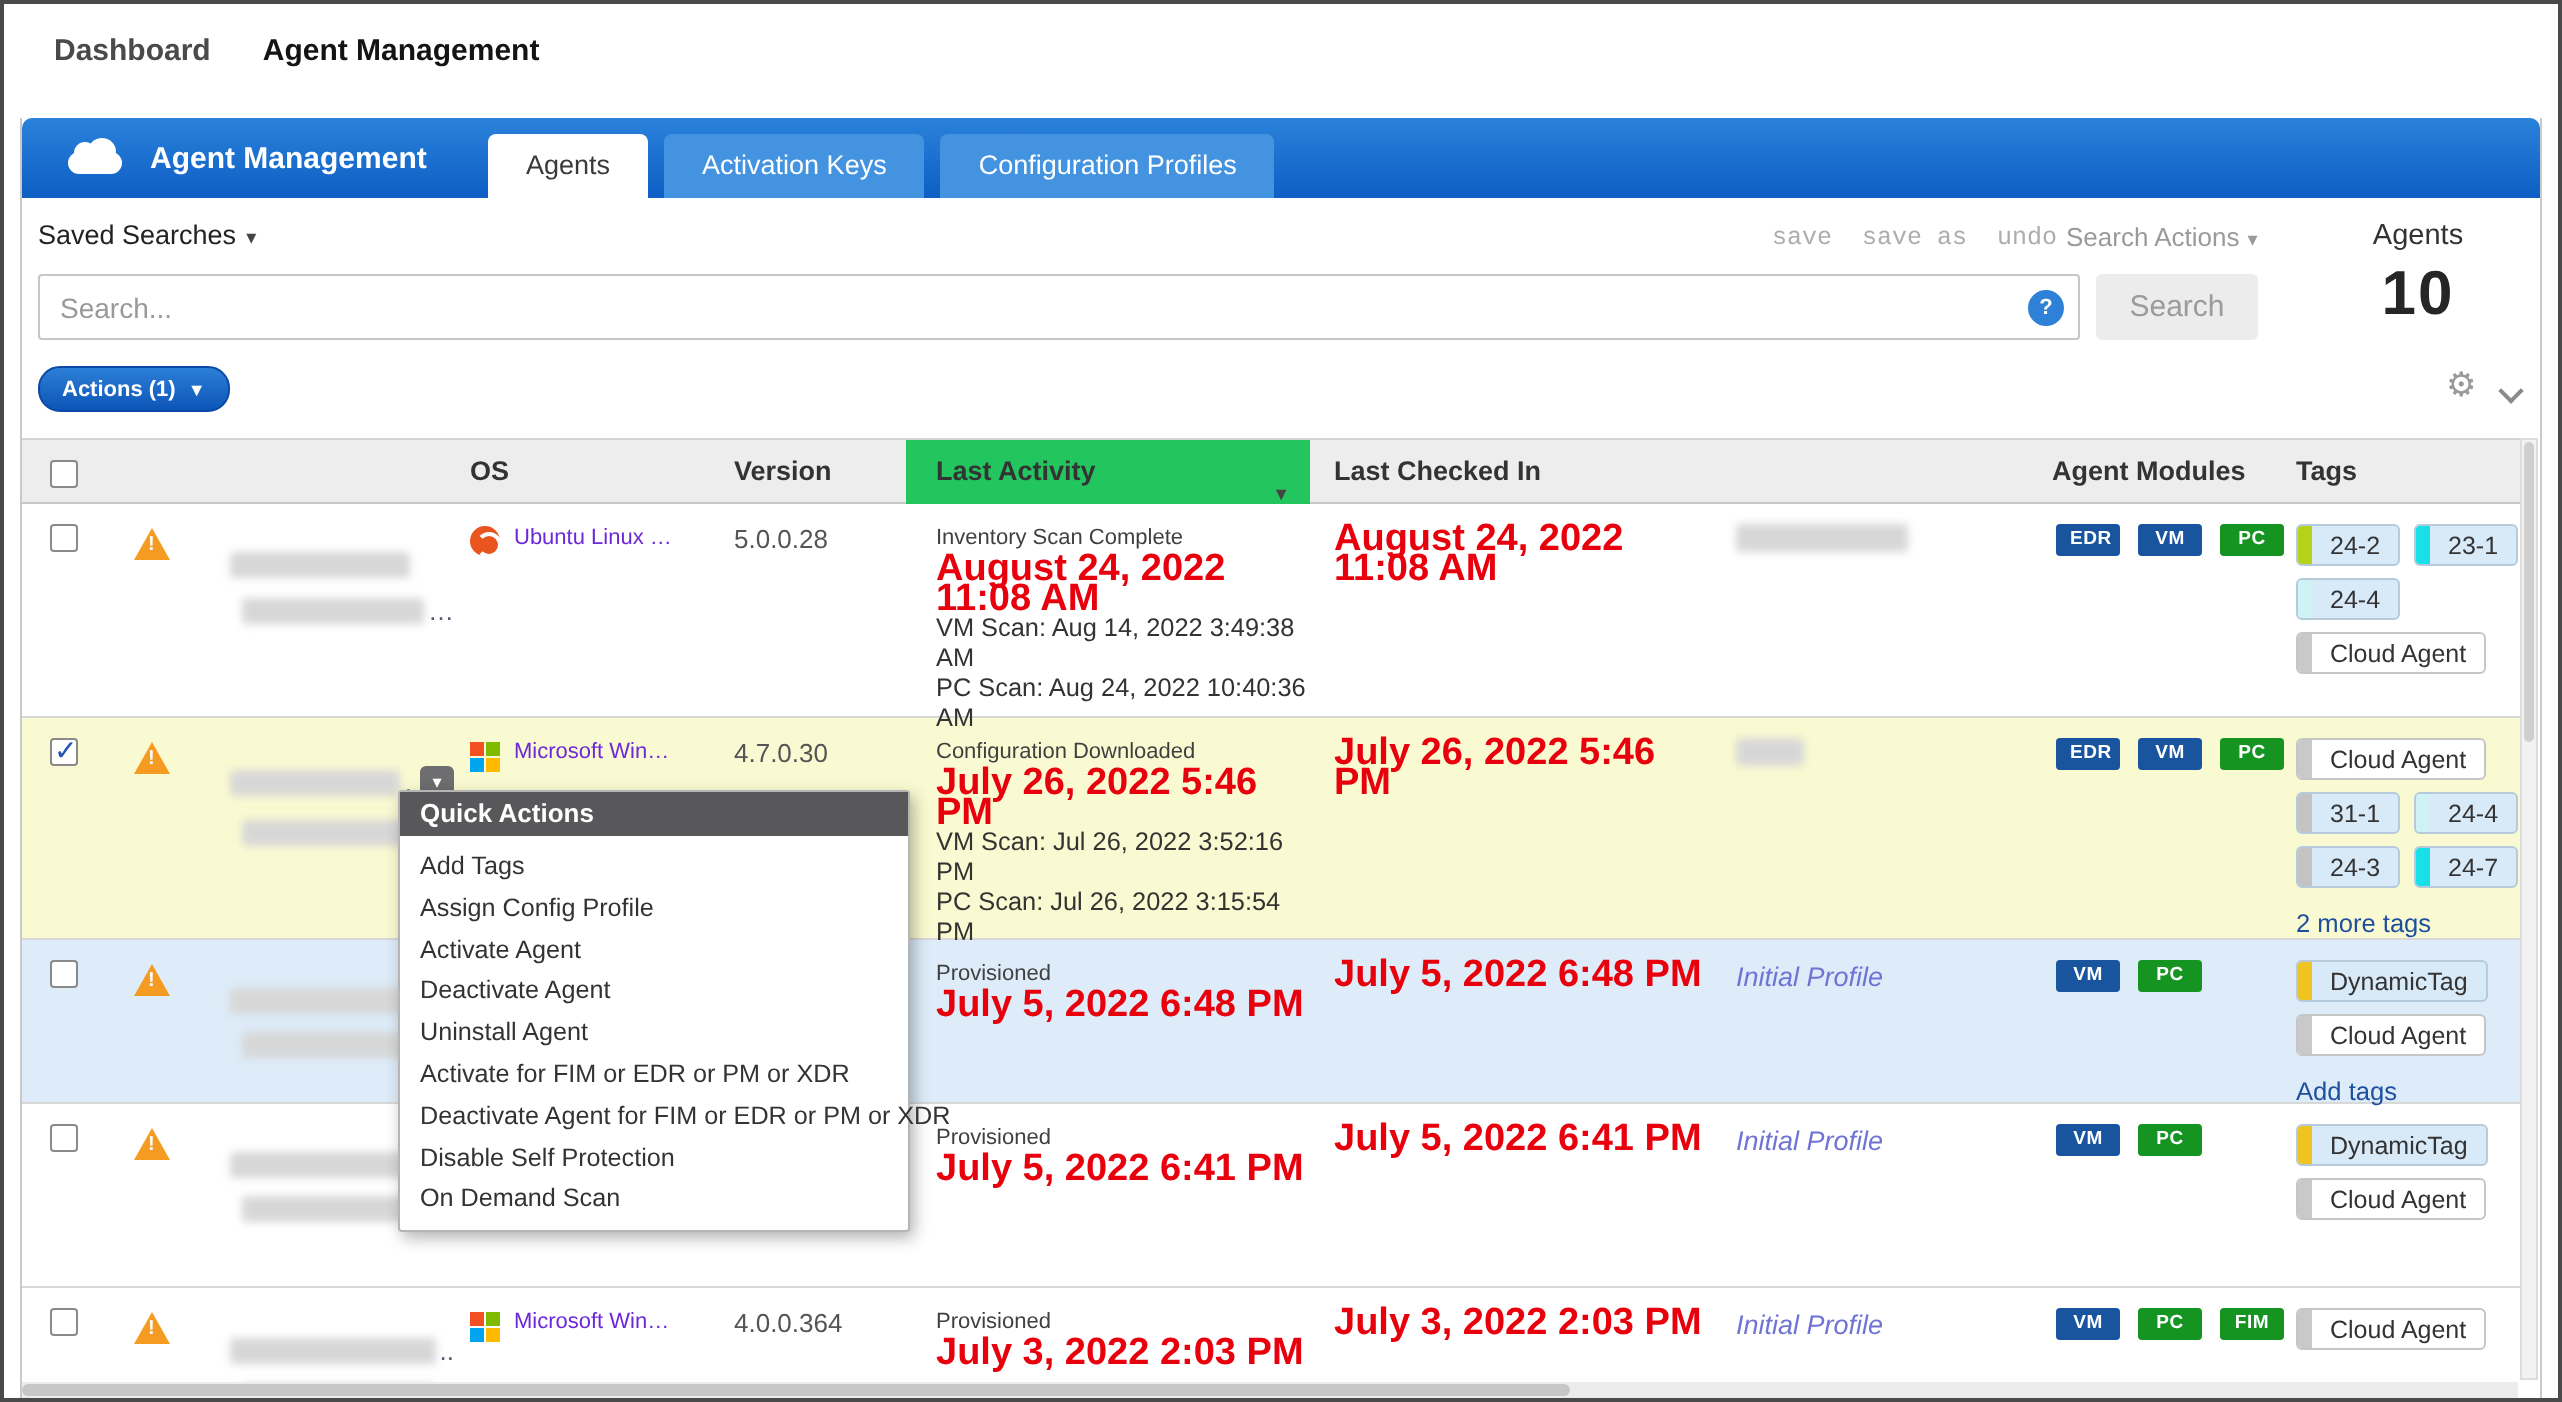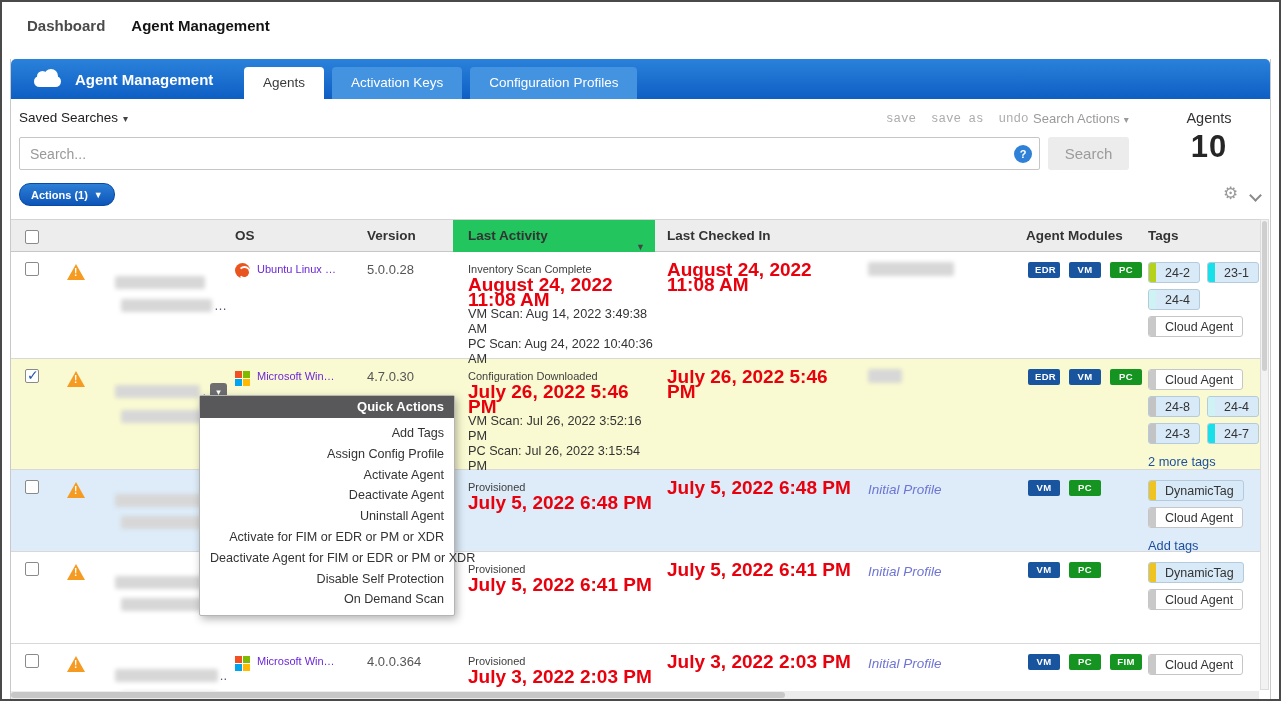--- a/index.html
+++ b/index.html
@@ -103,21 +103,21 @@
 
   .badge { display:inline-block; min-width:32px; text-align:center; padding:2px 7px 3px; border-radius:2px; color:#fff; font-size:9.5px; font-weight:bold; letter-spacing:.3px; }
 
   .tag-wrap { display:flex; flex-wrap:wrap; gap:6px 7px; width:122px; }
   .tag { display:inline-flex; align-items:stretch; border:1px solid #b5cbdc; border-radius:3px; background:#d8e9f8; overflow:hidden; height:21px; }
   .tag-edge { width:7px; flex:none; }
   .tag-label { padding:3px 9px 0; font-size:12.5px; color:#333; white-space:nowrap; }
   .tag-link { font-size:12.8px; color:#1d4f9e; margin-top:4px; cursor:pointer; width:100%; }
 
   
-  #qa-menu { position:absolute; left:188px; top:336px; width:256px; background:#fff; border:1px solid #b5b5b5; border-radius:2px; box-shadow:2px 3px 8px rgba(0,0,0,.3); z-index:60; padding-bottom:5px;text-align:right; }
+  #qa-menu { position:absolute; left:188px; top:336px; width:256px; background:#fff; border:1px solid #b5b5b5; border-radius:2px; box-shadow:2px 3px 8px rgba(0,0,0,.3); z-index:60; padding-bottom:5px; }
   #qa-header { background:#58585a; color:#fff; font-weight:bold; font-size:13px; padding:3px 10px 4px; }
   .qa-item { padding:2px 10px; font-size:12.6px; color:#333; line-height:16.8px; cursor:pointer; white-space:nowrap; }
   .qa-item:first-of-type { margin-top:5px; }
 
   
   #vscroll { position:absolute; right:1px; top:160px; bottom:9px; width:9px; background:#f2f2f2; border:1px solid #dcdcdc; z-index:40; }
   #vscroll .thumb { position:absolute; top:1px; left:1px; right:1px; height:150px; background:#cfcfcf; border-radius:3px; }
   #hscroll { position:absolute; left:0; right:11px; bottom:0; height:8px; background:#ececec; z-index:40; }
   #hscroll .thumb { position:absolute; top:1px; left:0; height:6px; width:62%; background:#c7c7c7; border-radius:3px; }
 </style>
@@ -283,21 +283,21 @@
             <span class="badge" style="background: rgb(22, 148, 34);">PC</span>
           </div>
           <div class="cell c-tags">
             <div class="tag-wrap">
               <span class="tag" style="background: rgb(255, 255, 255); border-color: rgb(198, 198, 198);">
                 <span class="tag-edge" style="background: rgb(201, 201, 201);"></span>
                 <span class="tag-label">Cloud Agent</span>
               </span>
               <span class="tag">
                 <span class="tag-edge" style="background: rgb(195, 195, 195);"></span>
-                <span class="tag-label">24-8</span>
+                <span class="tag-label">31-1</span>
               </span>
               <span class="tag">
                 <span class="tag-edge" style="background: rgb(207, 242, 244);"></span>
                 <span class="tag-label">24-4</span>
               </span>
               <span class="tag">
                 <span class="tag-edge" style="background: rgb(195, 195, 195);"></span>
                 <span class="tag-label">24-3</span>
               </span>
               <span class="tag">

